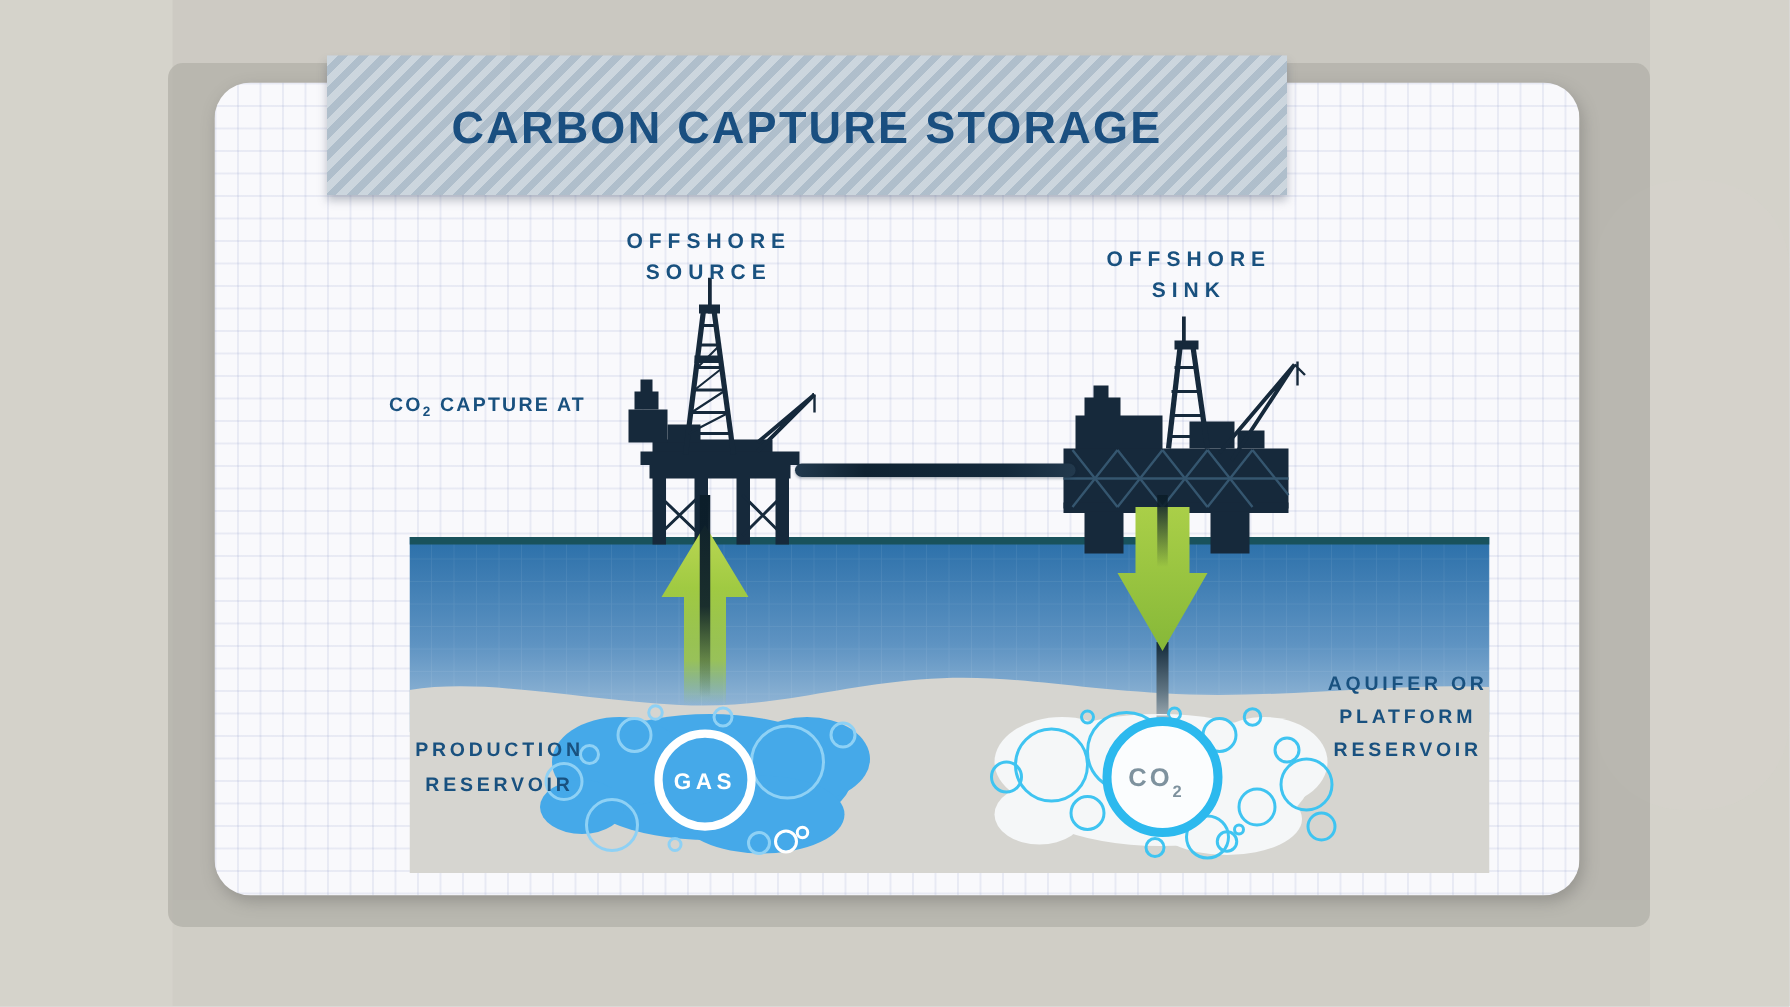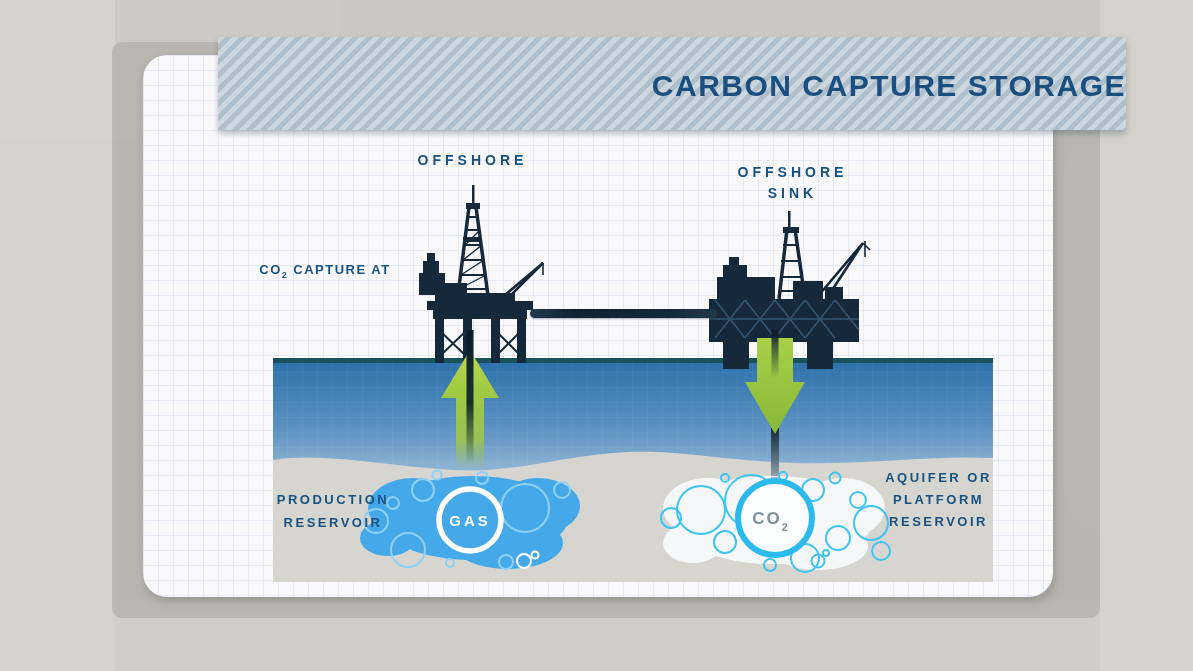--- a/index.html
+++ b/index.html
@@ -23,40 +23,40 @@
     background-color:#f9f9fc;
     background-image:
       linear-gradient(rgba(120,135,190,0.13) 1px, transparent 1px),
       linear-gradient(90deg, rgba(120,135,190,0.13) 1px, transparent 1px);
     background-size:15px 15px;
     box-shadow:2px 4px 10px rgba(90,90,85,0.35);
   }
 
   
   .banner{
-    position:absolute;left:218px;top:37px;width:908px;height:93px;
+    position:absolute;left:218px;top:37px;width:640px;height:93px;
     background-color:#b9c6d1;
     background-image:repeating-linear-gradient(135deg,
       rgba(255,255,255,0.28) 0 5px,
       rgba(141,164,184,0.22) 5px 10px);
     box-shadow:0 4px 6px rgba(70,80,100,0.35);
-    display:flex;align-items:center;justify-content:flex-end;
+    display:flex;align-items:center;justify-content:center;
   }
   .banner-title{
     color:#1a4f80;font-size:30px;font-weight:bold;letter-spacing:1.5px;padding-top:4px;
   }
 
   .dlabel{position:absolute;color:#19517f;font-weight:bold;text-align:center;}
   .lbl-source{left:370px;top:150px;width:205px;font-size:14px;letter-spacing:4px;line-height:21px;}
   .lbl-sink{left:690px;top:162px;width:205px;font-size:14px;letter-spacing:4px;line-height:21px;}
   .lbl-capture{left:225px;top:260px;width:200px;font-size:13px;letter-spacing:1.5px;line-height:20px;}
   .lbl-capture sub{font-size:9px;}
   .lbl-capture .rest{margin-left:5px;}
   .lbl-production{left:263px;top:488px;width:140px;font-size:13px;letter-spacing:2.5px;line-height:23px;}
-  .lbl-aquifer{left:861px;top:467px;width:155px;font-size:13px;letter-spacing:2.5px;line-height:22px;}
+  .lbl-aquifer{left:861px;top:445px;width:155px;font-size:13px;letter-spacing:2.5px;line-height:22px;}
 
   .sea-svg{position:absolute;left:273px;top:358px;}
   .platform-svg{position:absolute;}
   .plat-left{left:405px;top:185px;}
   .plat-right{left:695px;top:205px;}
   .pipeline{
     position:absolute;left:530px;top:309px;width:187px;height:9px;border-radius:5px;
     background:linear-gradient(90deg,#22394d 0%,#0f2231 25%,#13293b 75%,#22394d 100%);
     box-shadow:0 1px 2px rgba(20,40,60,0.35);
   }
@@ -249,20 +249,21 @@
     </g>
 
     <g>
       <polygon points="484,8 520,8 520,52 532,52 502,104 472,52 484,52" fill="url(#downArrowGrad)"></polygon>
       <rect x="498.5" y="0" width="7" height="48" fill="url(#pipeFadeGrad)"></rect>
     </g>
   </svg>
 
   <div class="dlabel lbl-source">
     <div>OFFSHORE</div>
+    <div>SOURCE</div>
   </div>
 
   <div class="dlabel lbl-sink">
     <div>OFFSHORE</div>
     <div>SINK</div>
   </div>
 
   <div class="dlabel lbl-capture">
     <div><span>CO</span><sub>2</sub><span class="rest">CAPTURE AT</span></div>
   </div>

